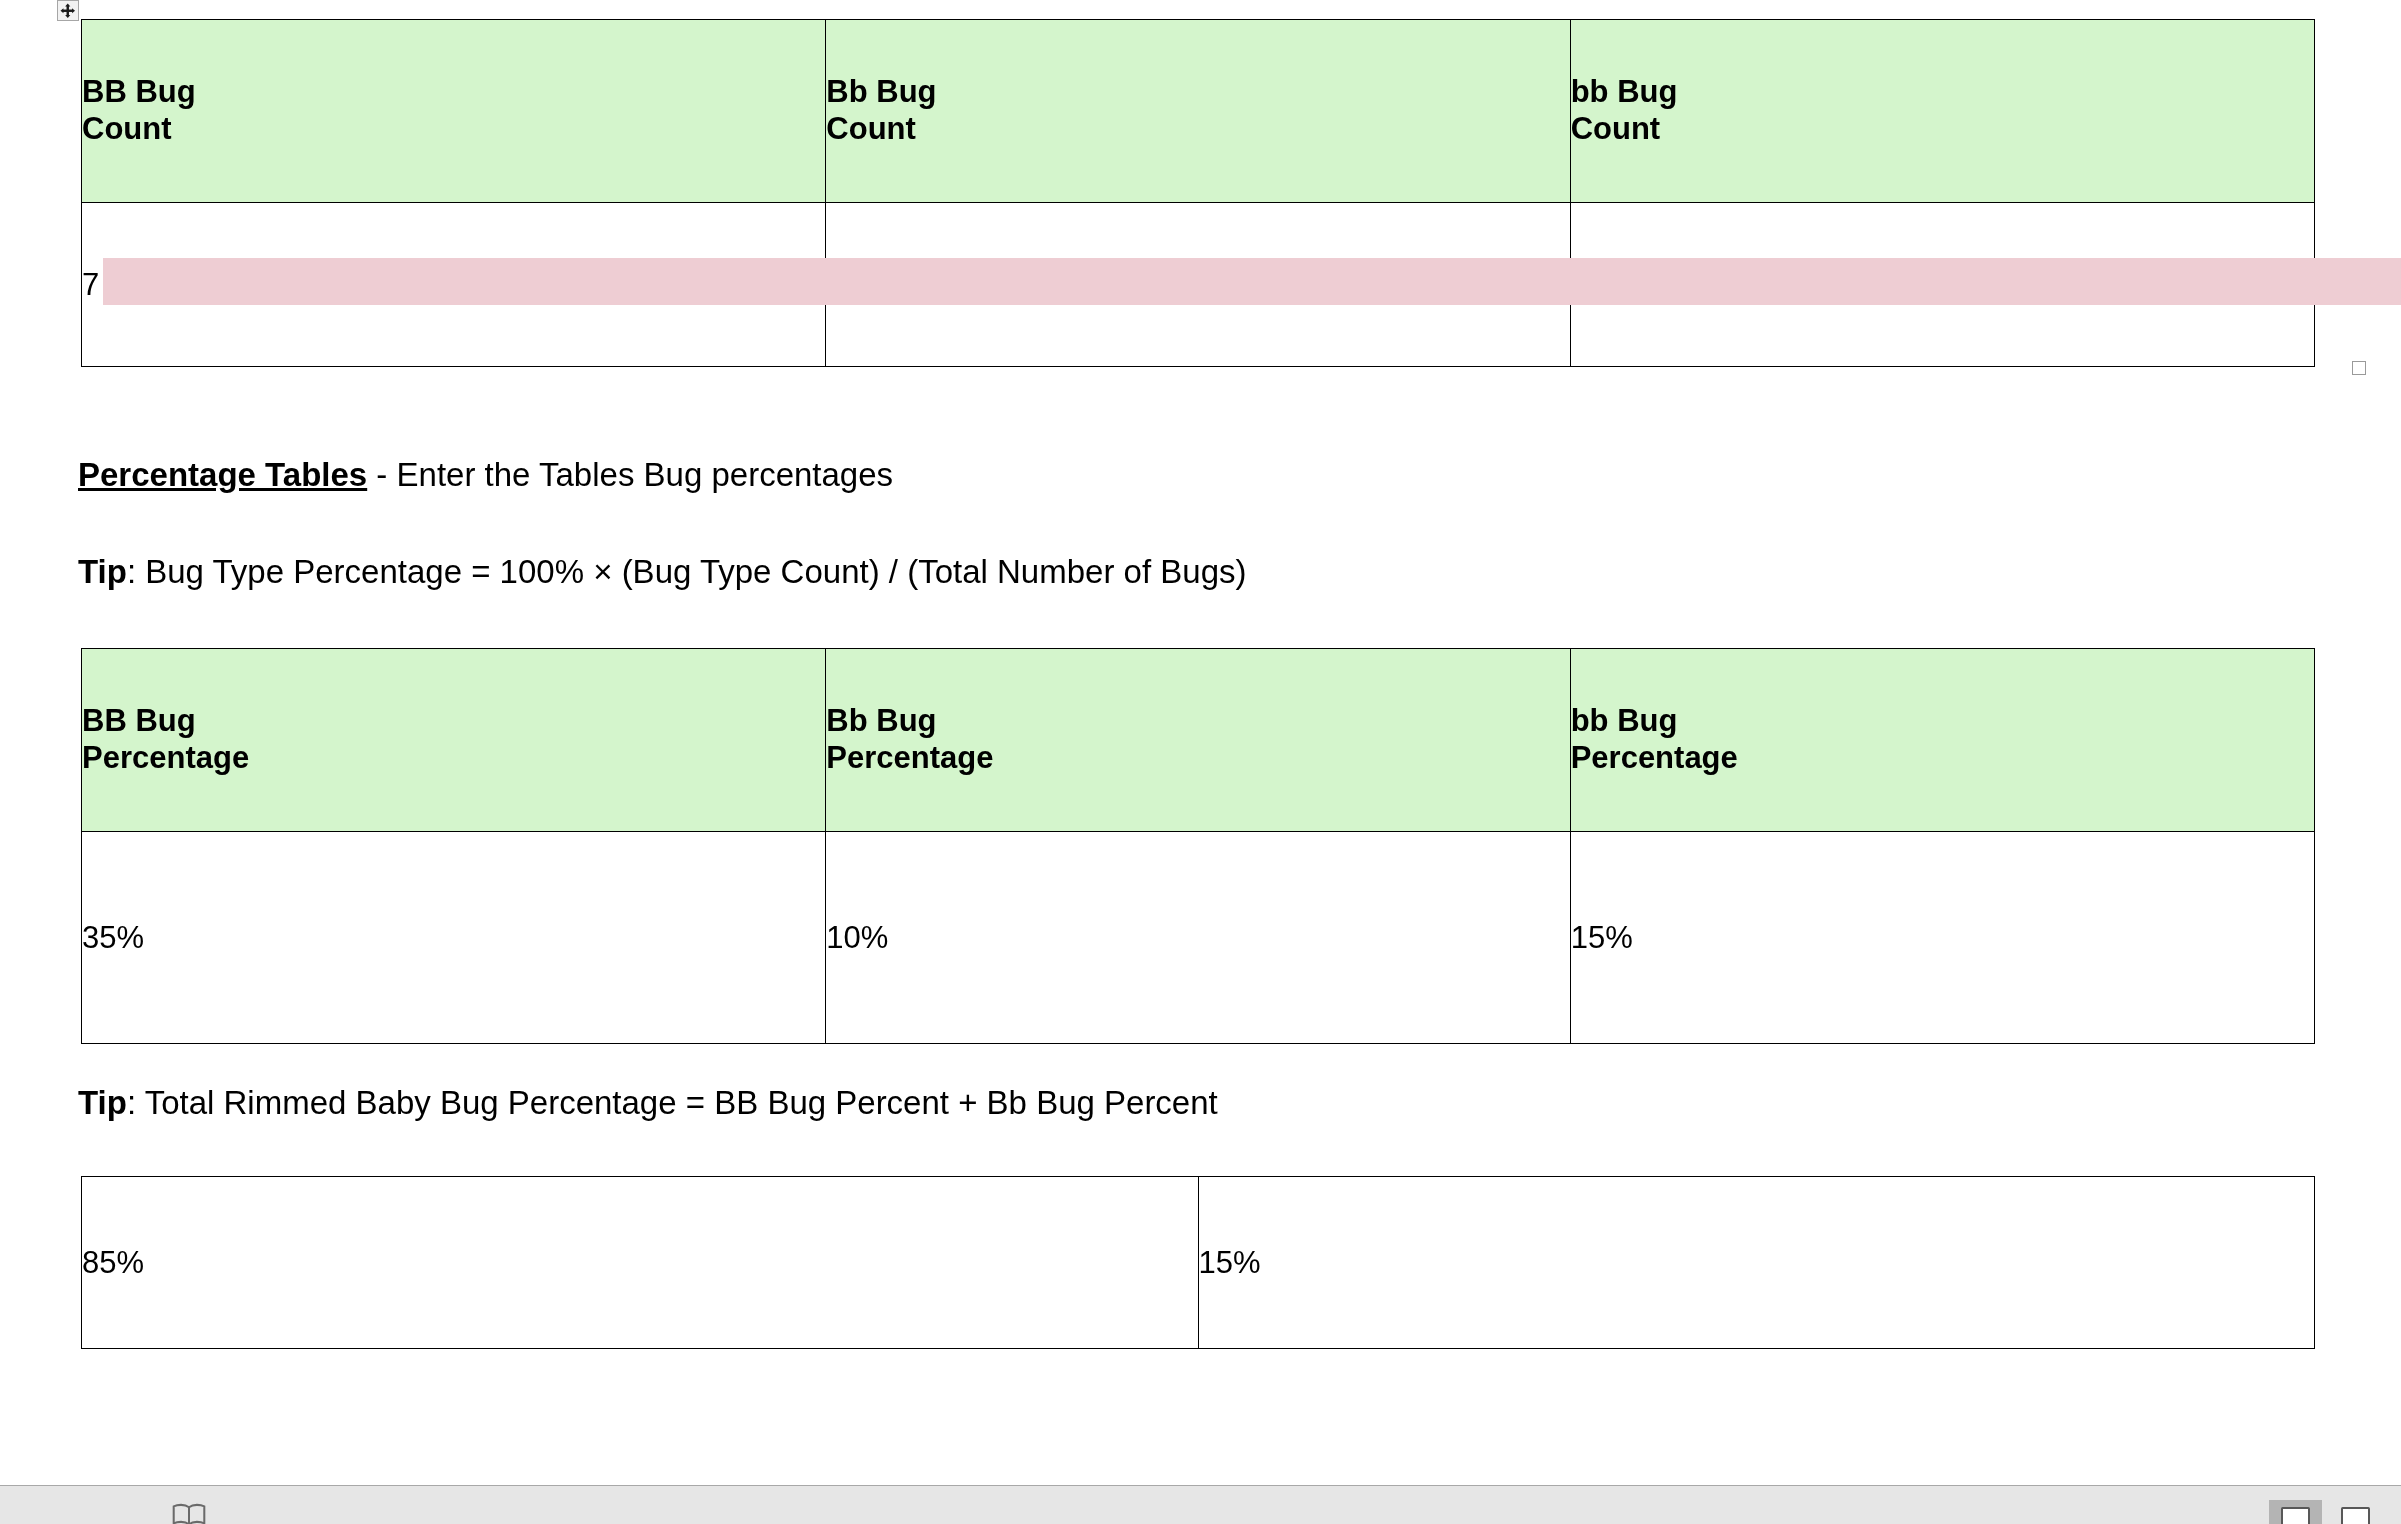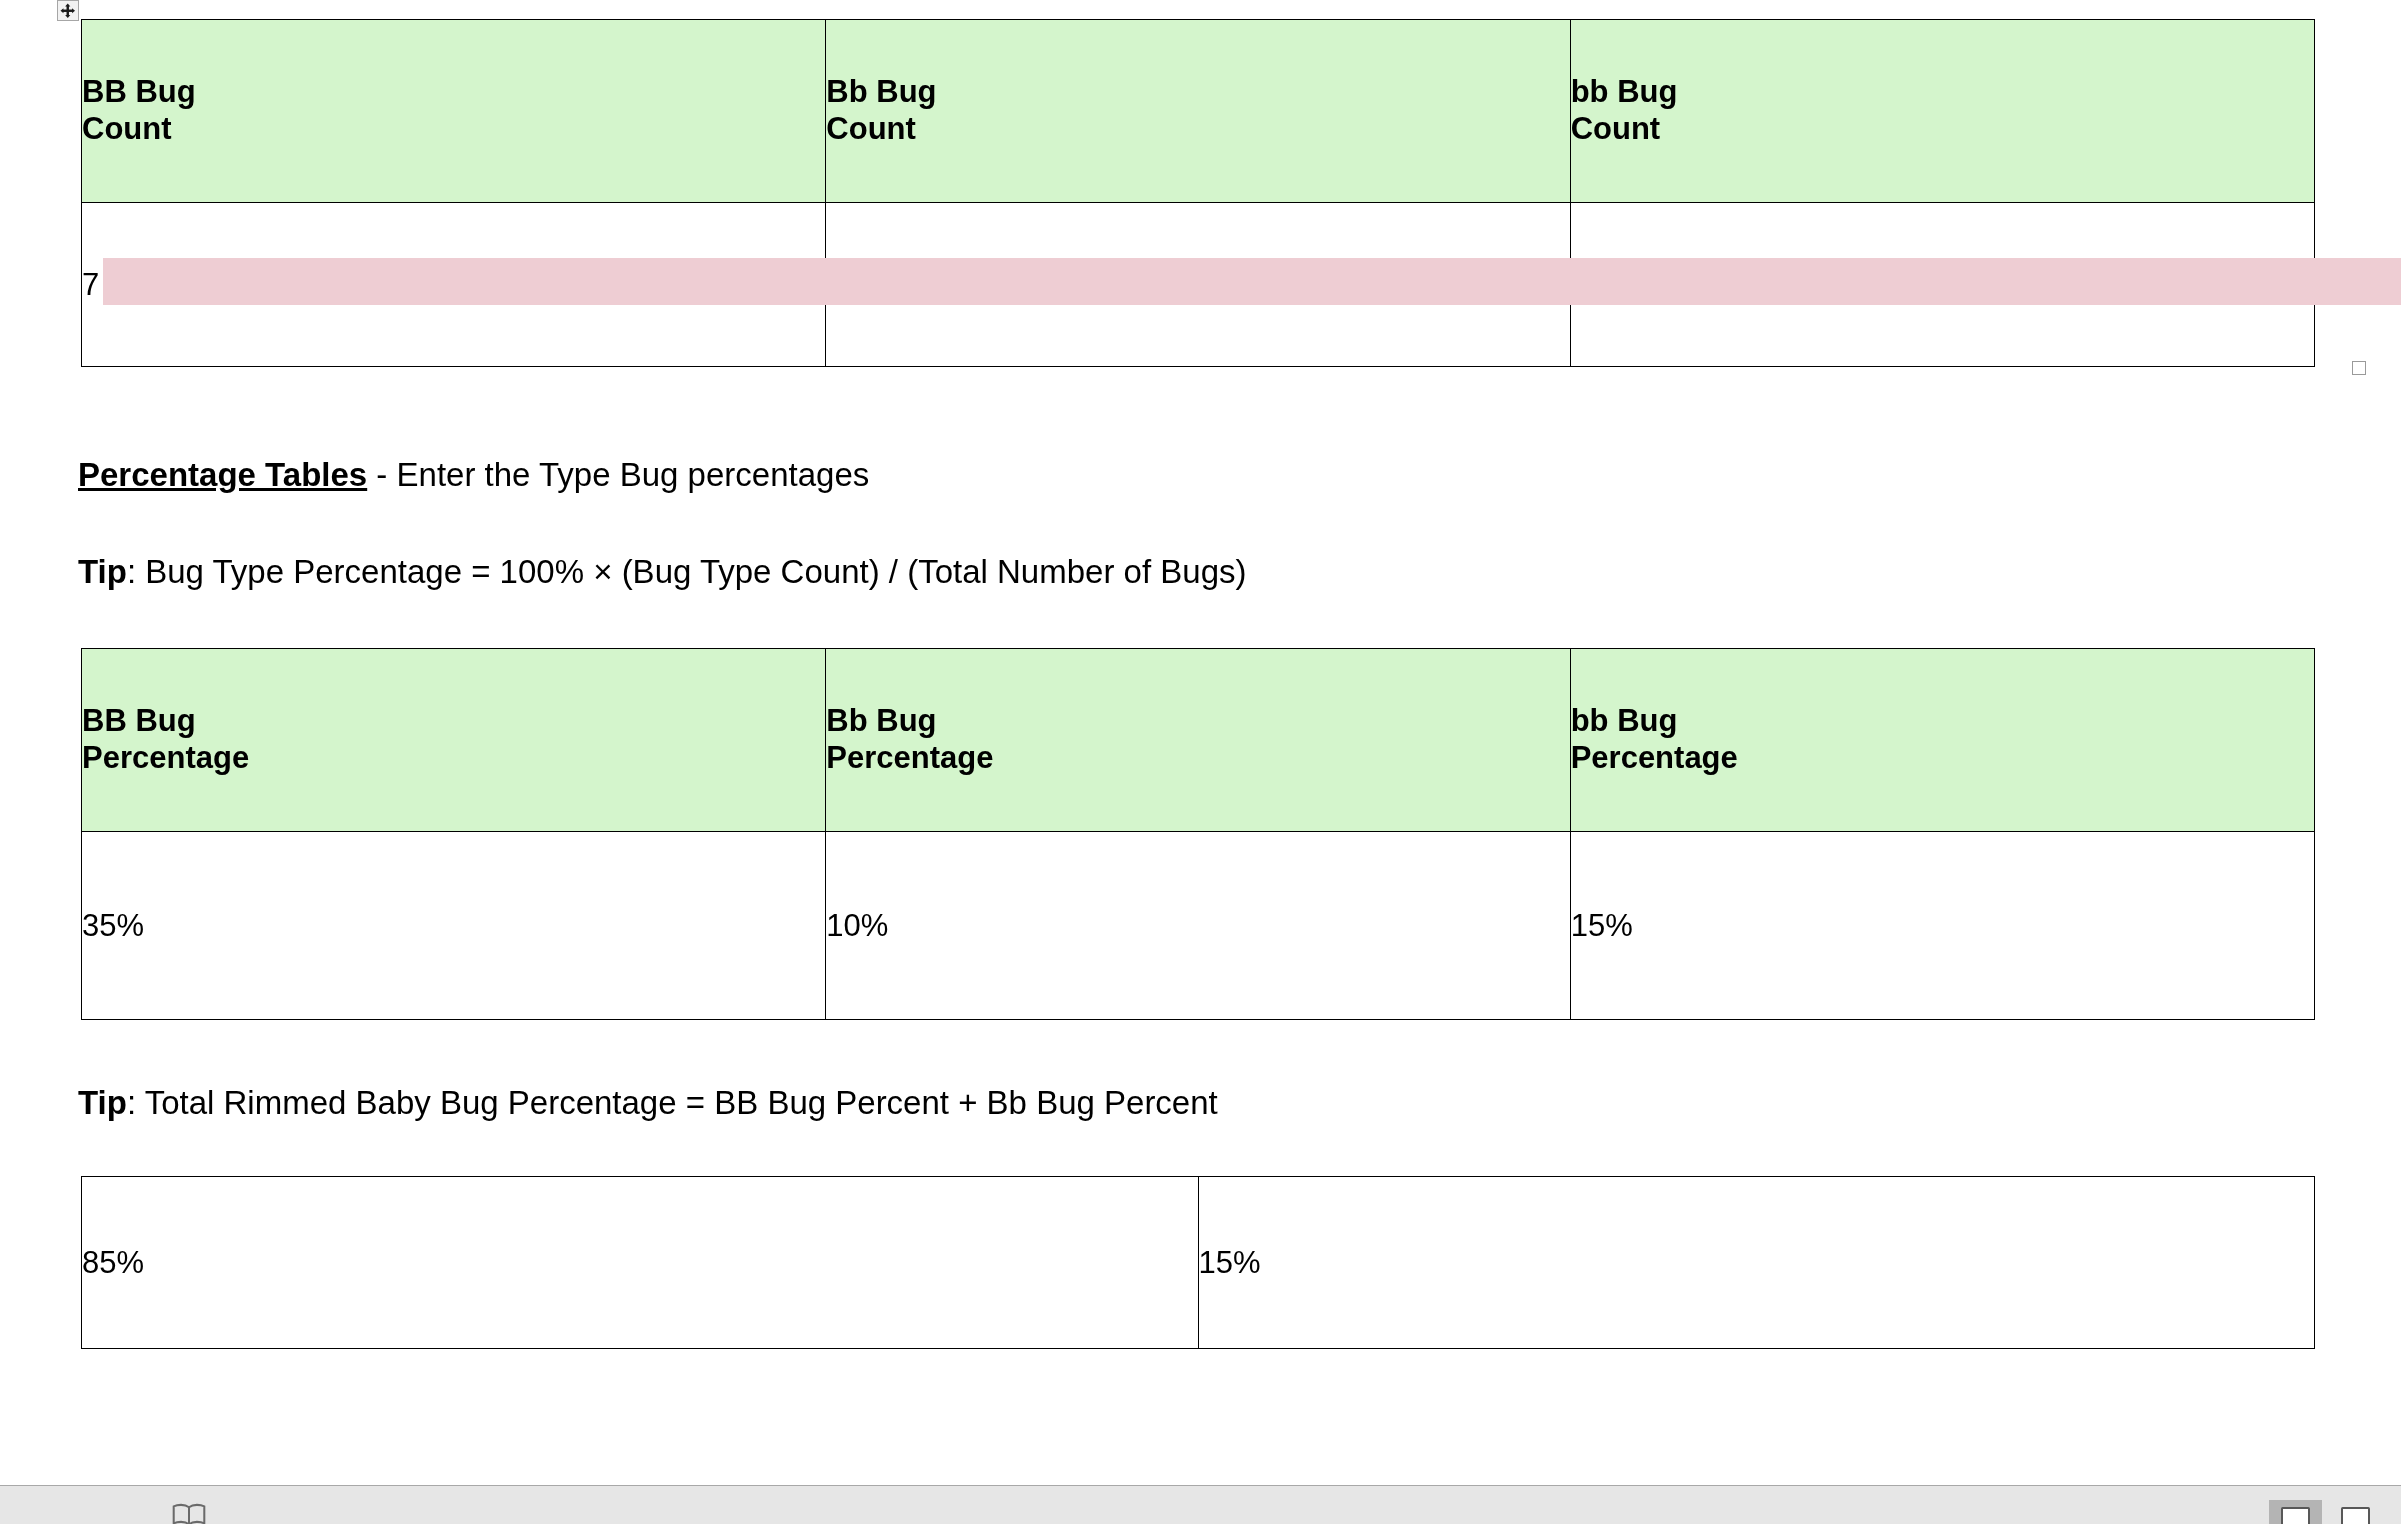--- a/index.html
+++ b/index.html
@@ -79,21 +79,21 @@
   }
 
   
   #table-counts { left: 81px; top: 19px; width: 2234px; }
   #table-counts td.hdr { height: 183px; }
   #table-counts td.val { height: 164px; }
 
   
   #table-percent { left: 81px; top: 648px; width: 2234px; }
   #table-percent td.hdr { height: 183px; }
-  #table-percent td.val { height: 188px; margin-top: 24px; }
+  #table-percent td.val { height: 212px; margin-top: 24px; }
 
   
   #table-rimmed { left: 81px; top: 1176px; width: 2234px; }
   #table-rimmed td.hdr { height: 198px; }
   #table-rimmed td.val { height: 172px; }
 
   
   .selection-band {
     position: absolute;
     left: 103px;
@@ -189,21 +189,21 @@
       <tr>
         <td class="val">7</td>
         <td class="val">10</td>
         <td class="val">3</td>
       </tr>
     </tbody>
       </table>
 
     <div class="selection-band"></div>
 
-    <div class="para" id="para-heading"><span class="u-bold-underline">Percentage Tables</span><span> - Enter the Type Bug percentages</span></div>
+    <div class="para" id="para-heading"><span class="u-bold-underline">Percentage Tables</span><span> - Enter the Tables Bug percentages</span></div>
 
     <div class="para" id="para-tip-1"><span class="b">Tip</span><span>: Bug Type Percentage = 100% × (Bug Type Count) / (Total Number of Bugs)</span></div>
 
     <table class="tbl" id="table-percent">
       <tbody>
           <tr>
         <td class="hdr">
           <span>BB Bug</span><br>
           <span>Percentage</span>
         </td>

